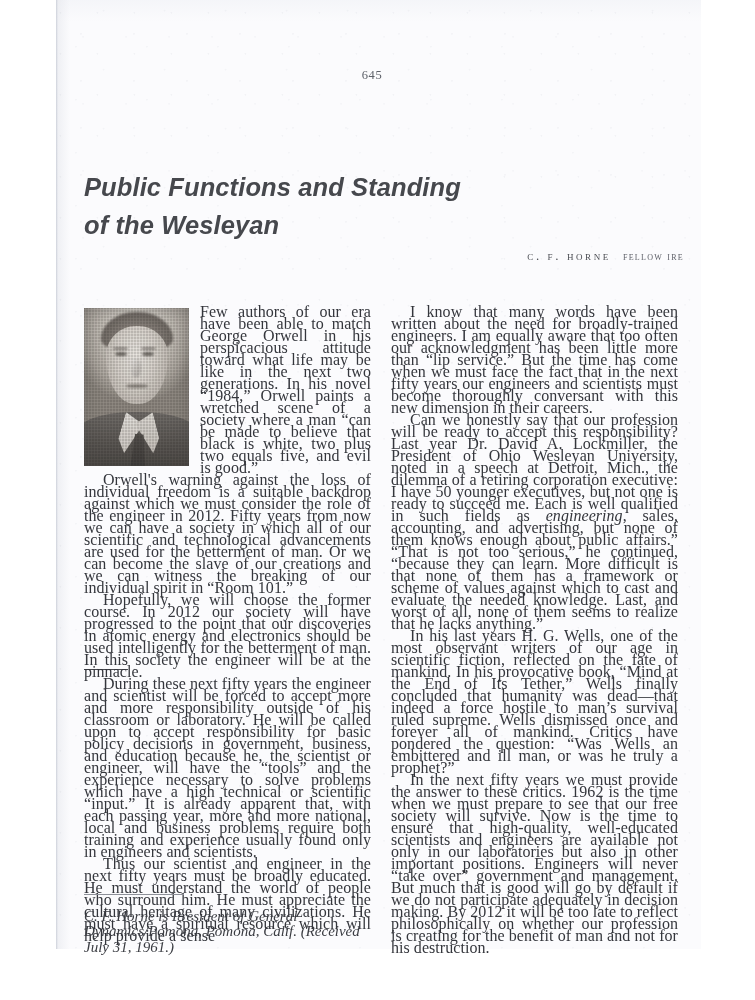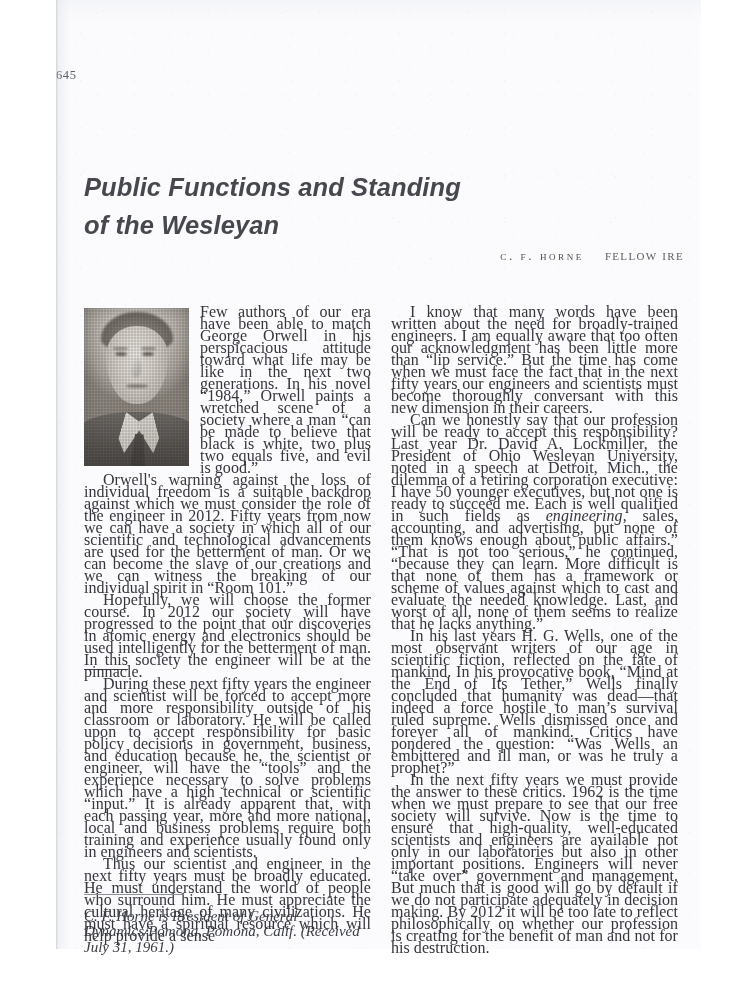--- a/index.html
+++ b/index.html
@@ -59,21 +59,21 @@
     background: linear-gradient(90deg, rgba(200,204,214,.85), rgba(236,238,243,0));
     pointer-events: none;
   }
 
   
   #folio {
     position: absolute;
     left: 0;
     top: 68px;
     width: 645px;
-    text-align: left;
+    text-align: center;
     padding-right: 13px;
     box-sizing: border-box;
     font-family: "Liberation Serif", serif;
     font-size: 12.5px;
     letter-spacing: .6px;
     color: #5c6068;
   }
 
   
   #article-title {
@@ -102,23 +102,23 @@
     color: #4a4c52;
   }
   #byline .author {
     font-size: 13px;
     letter-spacing: 2.6px;
     font-variant: small-caps;
     text-transform: lowercase;
   }
   #byline .author::first-letter { font-size: 13px; }
   #byline .affil {
-    font-size: 15px;
+    font-size: 11px;
     letter-spacing: 1.3px;
-    margin-left: 21px;
+    margin-left: 12px;
     font-variant: small-caps;
     text-transform: lowercase;
     color: #5e6068;
   }
 
   
   #body-cols {
     position: absolute;
     left: 28px;
     top: 298px;

